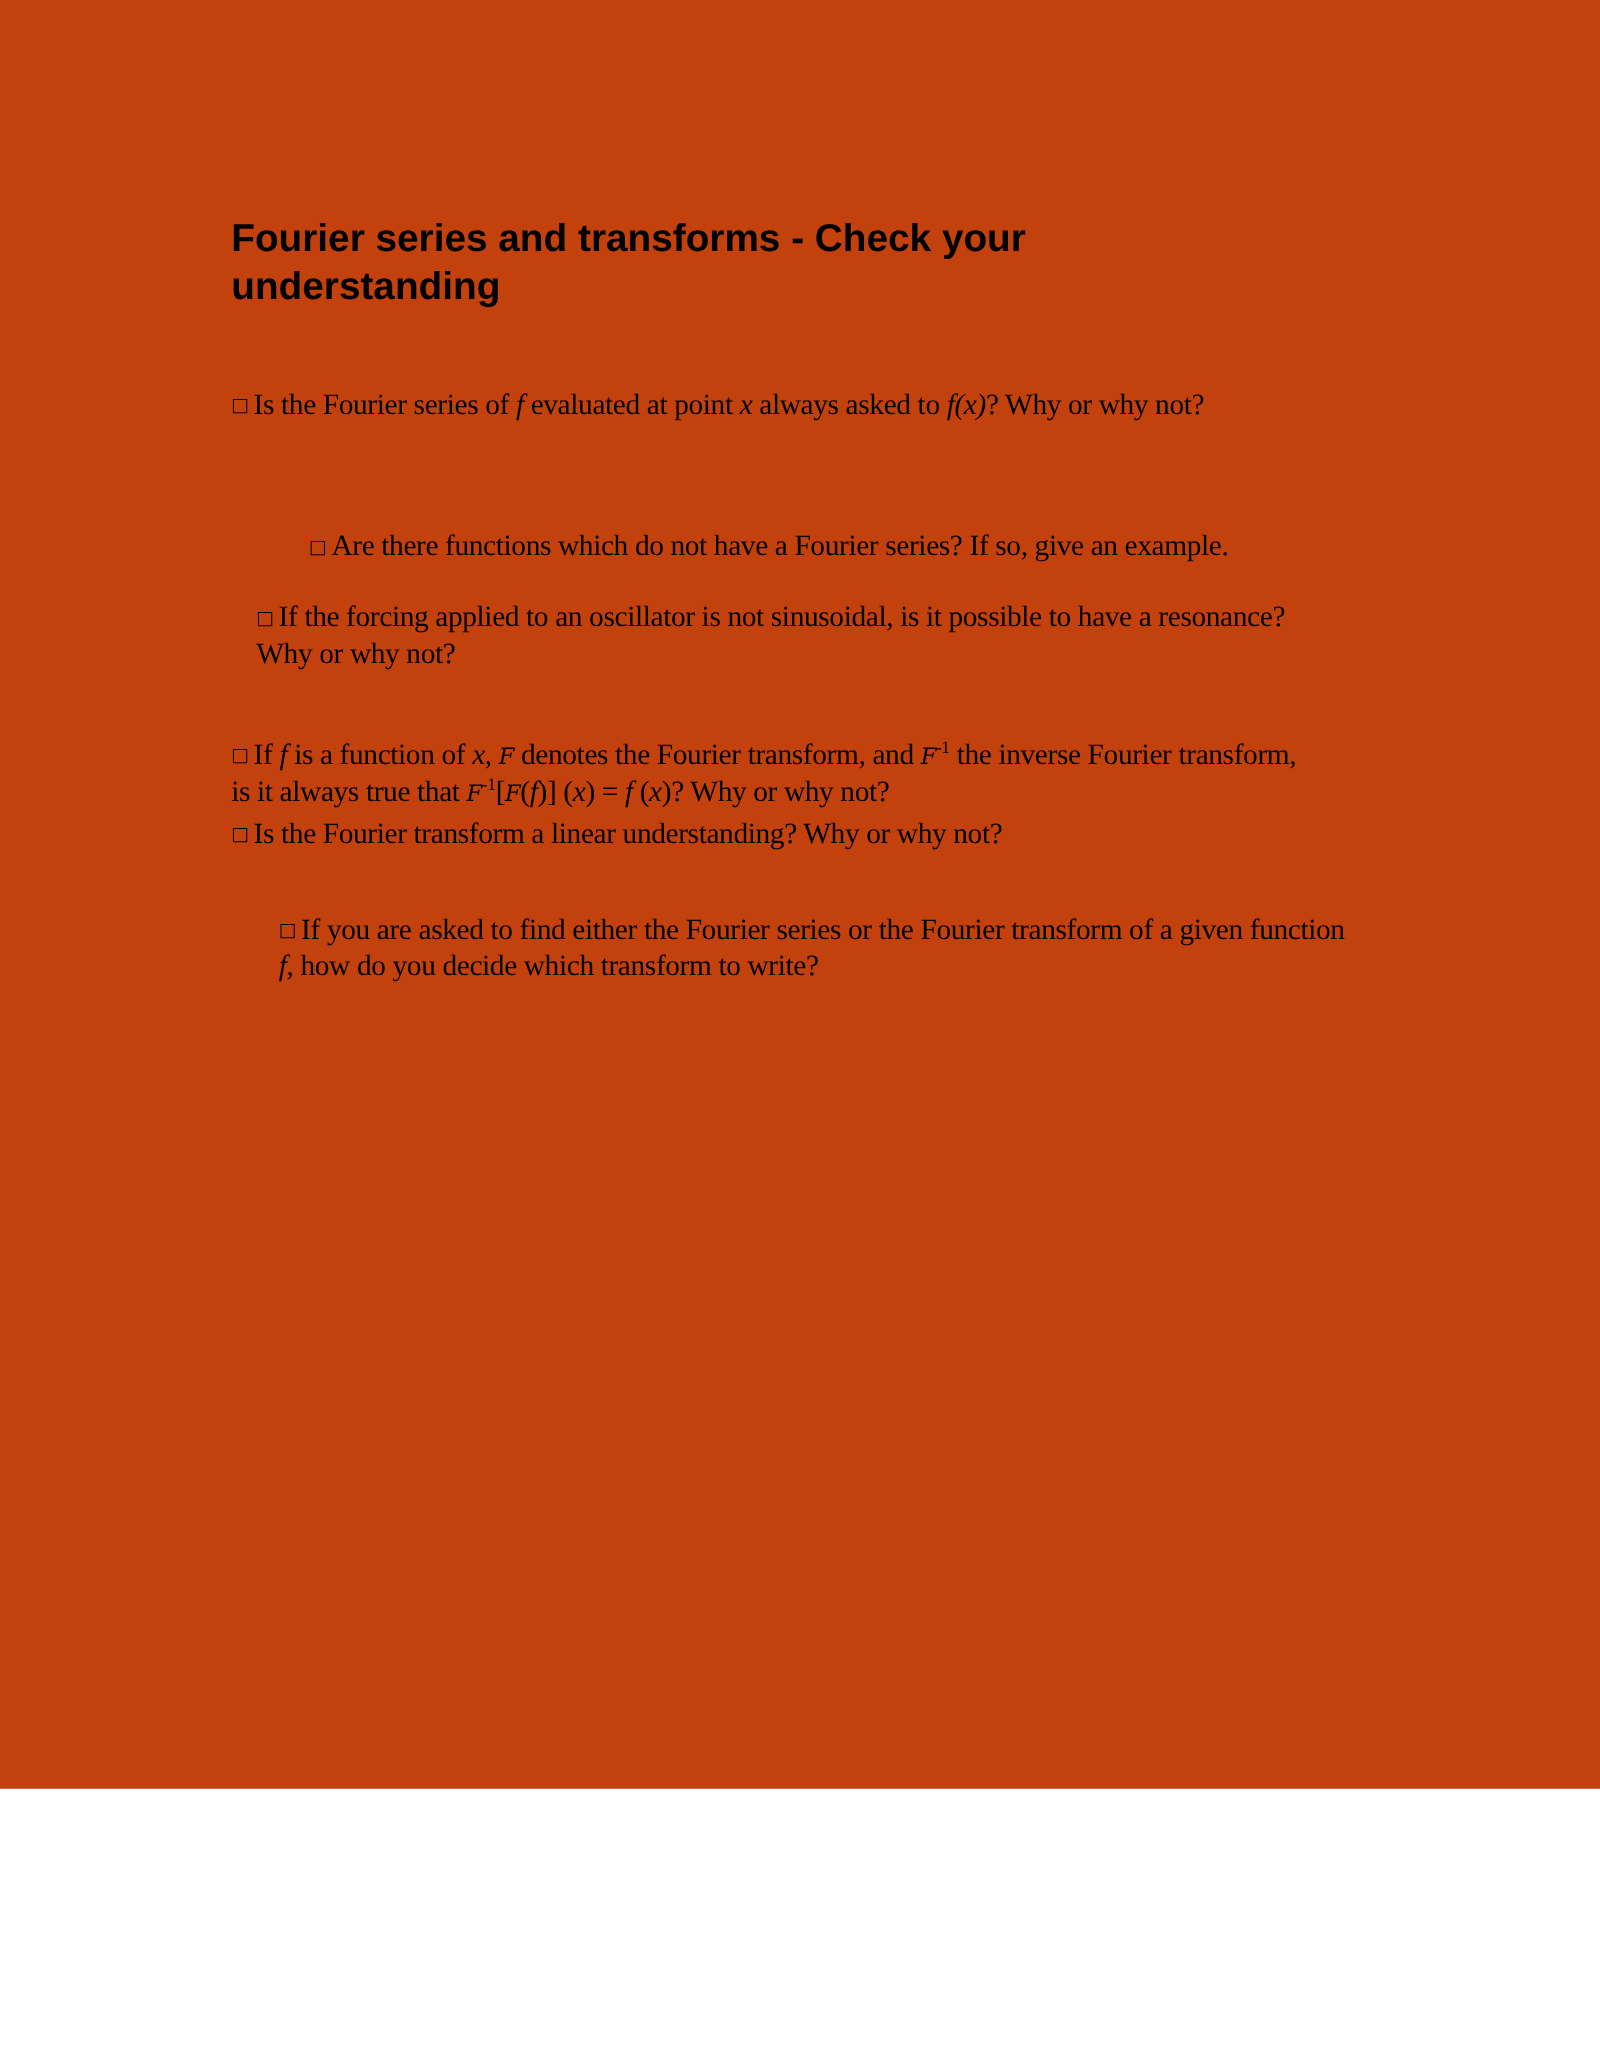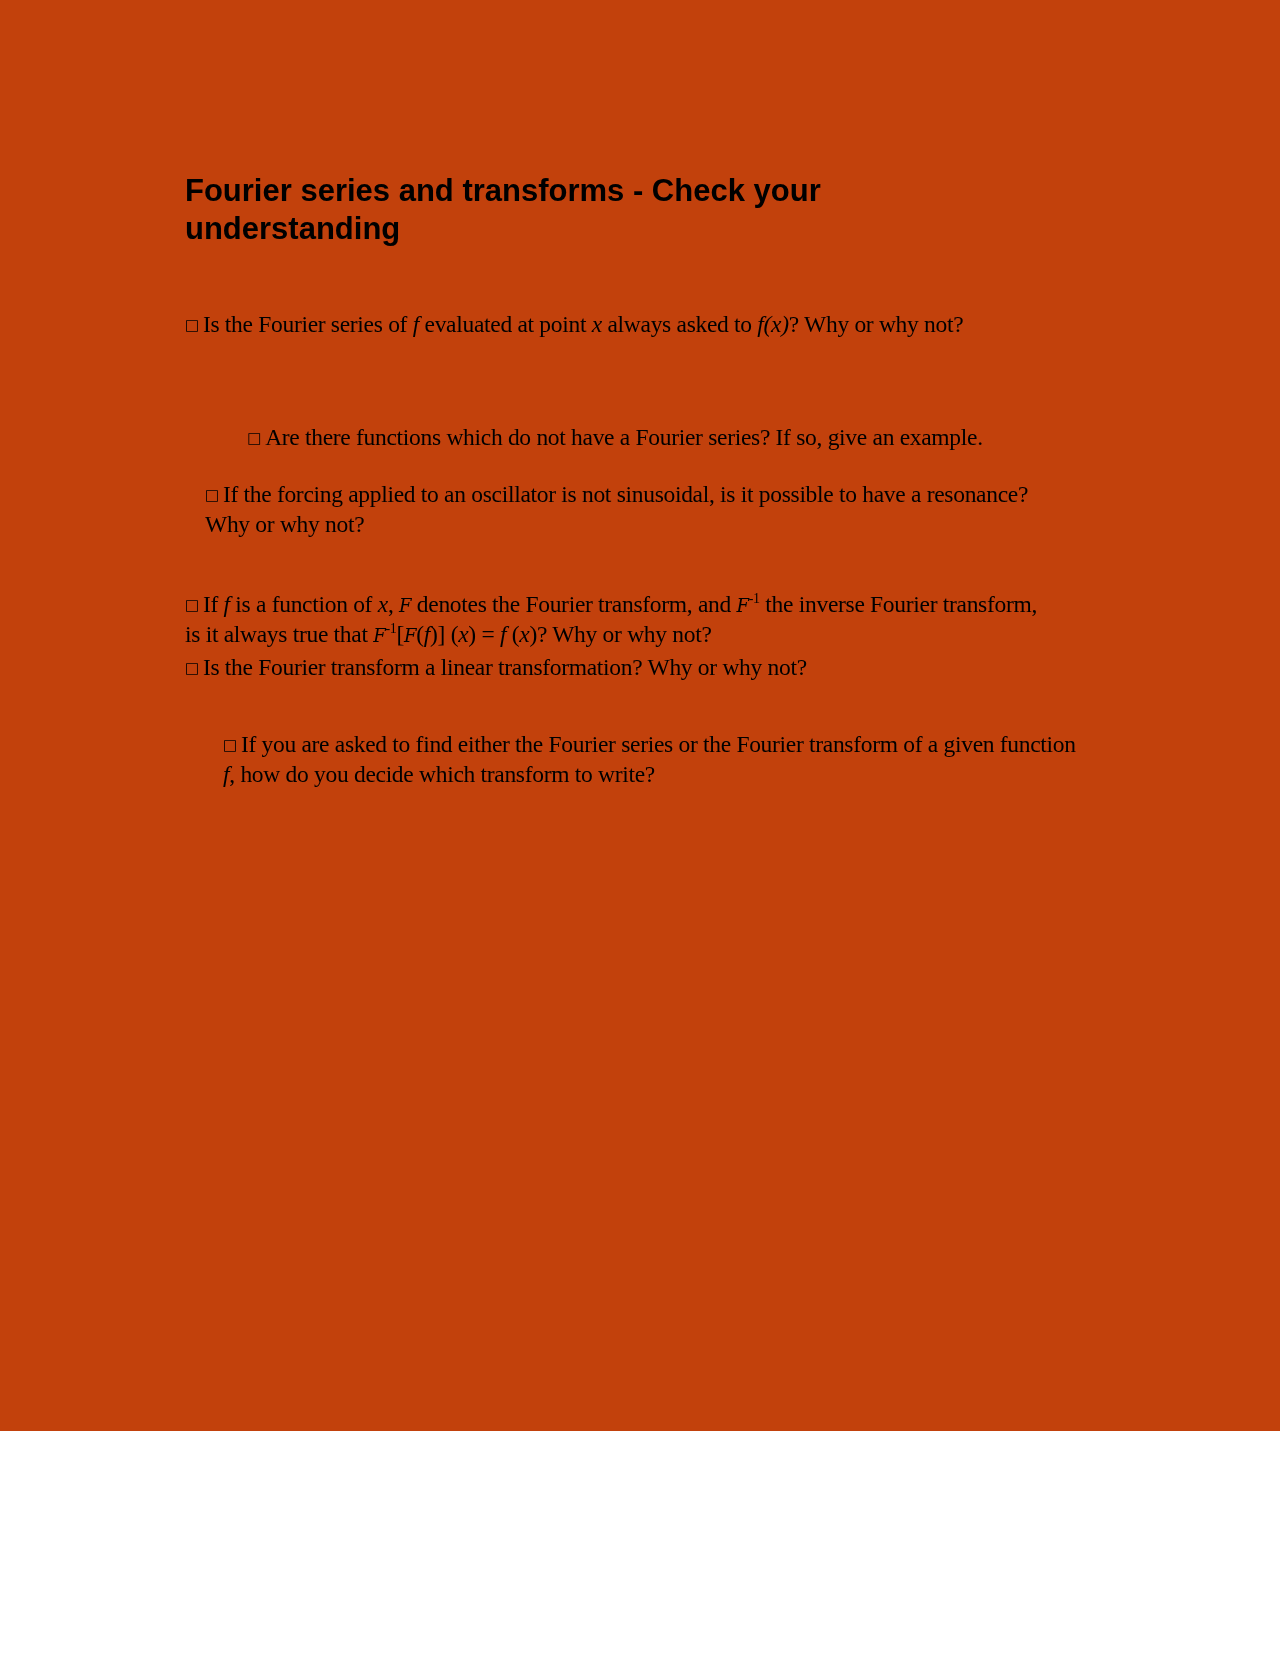--- a/index.html
+++ b/index.html
@@ -72,20 +72,20 @@
 
   <p class="item" style="top:480px;margin-left:20px;">
     <span class="box">□</span><span>If the forcing applied to an oscillator is not sinusoidal, is it possible to have a resonance? Why or why not?</span>
   </p>
 
   <p class="item" style="top:590px;">
     <span class="box">□</span><span>If </span><span class="m">f</span><span> is a function of </span><span class="m">x</span><span>, </span><span class="cal">F</span><span> denotes the Fourier transform, and </span><span class="cal">F</span><sup>-1</sup><span> the inverse Fourier transform, is it always true that </span><span class="cal">F</span><sup>-1</sup><span>[</span><span class="cal">F</span><span>(</span><span class="m">f</span><span>)] (</span><span class="m">x</span><span>) = </span><span class="m">f</span><span> (</span><span class="m">x</span><span>)? Why or why not?</span>
   </p>
 
   <p class="item" style="top:653px;">
-    <span class="box">□</span><span>Is the Fourier transform a linear transformation? Why or why not?</span>
+    <span class="box">□</span><span>Is the Fourier transform a linear understanding? Why or why not?</span>
   </p>
 
   <p class="item" style="top:730px;margin-left:38px;">
     <span class="box">□</span><span>If you are asked to find either the Fourier series or the Fourier transform of a given function </span><span class="m">f</span><span>, how do you decide which transform to write?</span>
   </p>
 
 </div>
 
 </body></html>

